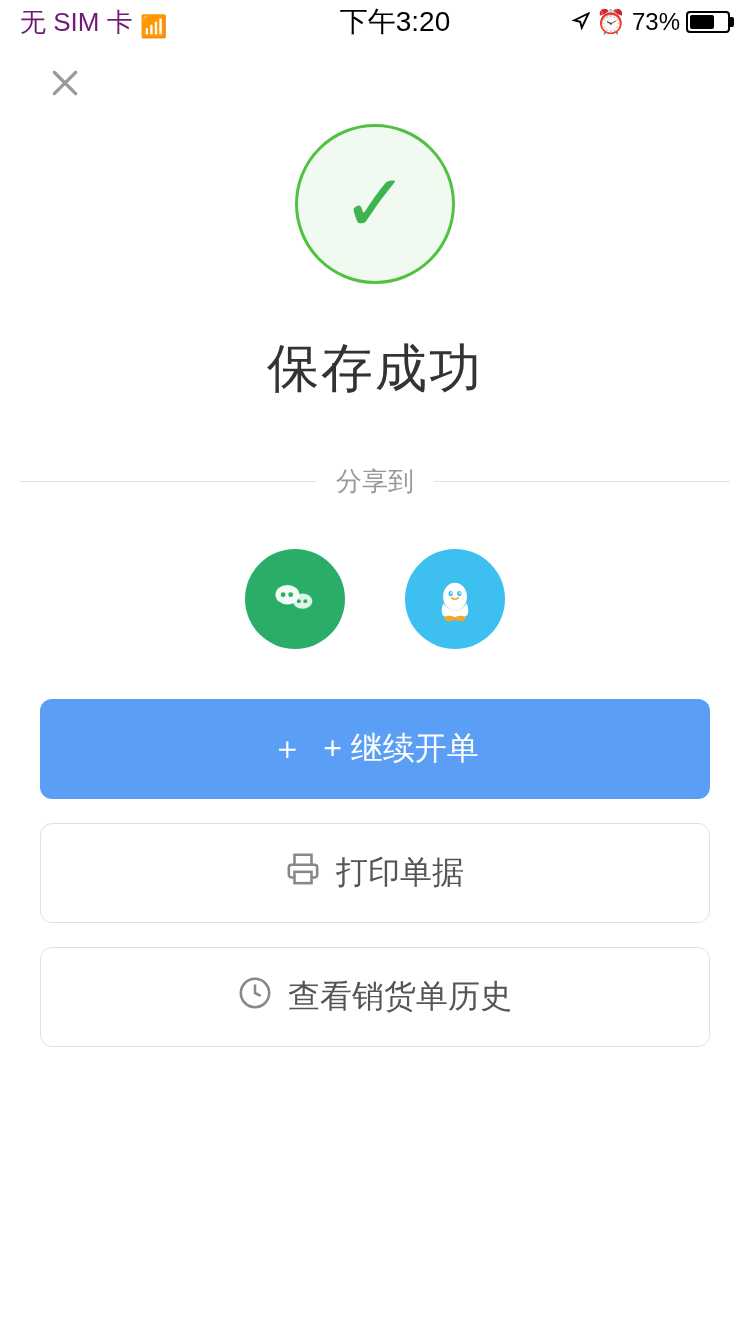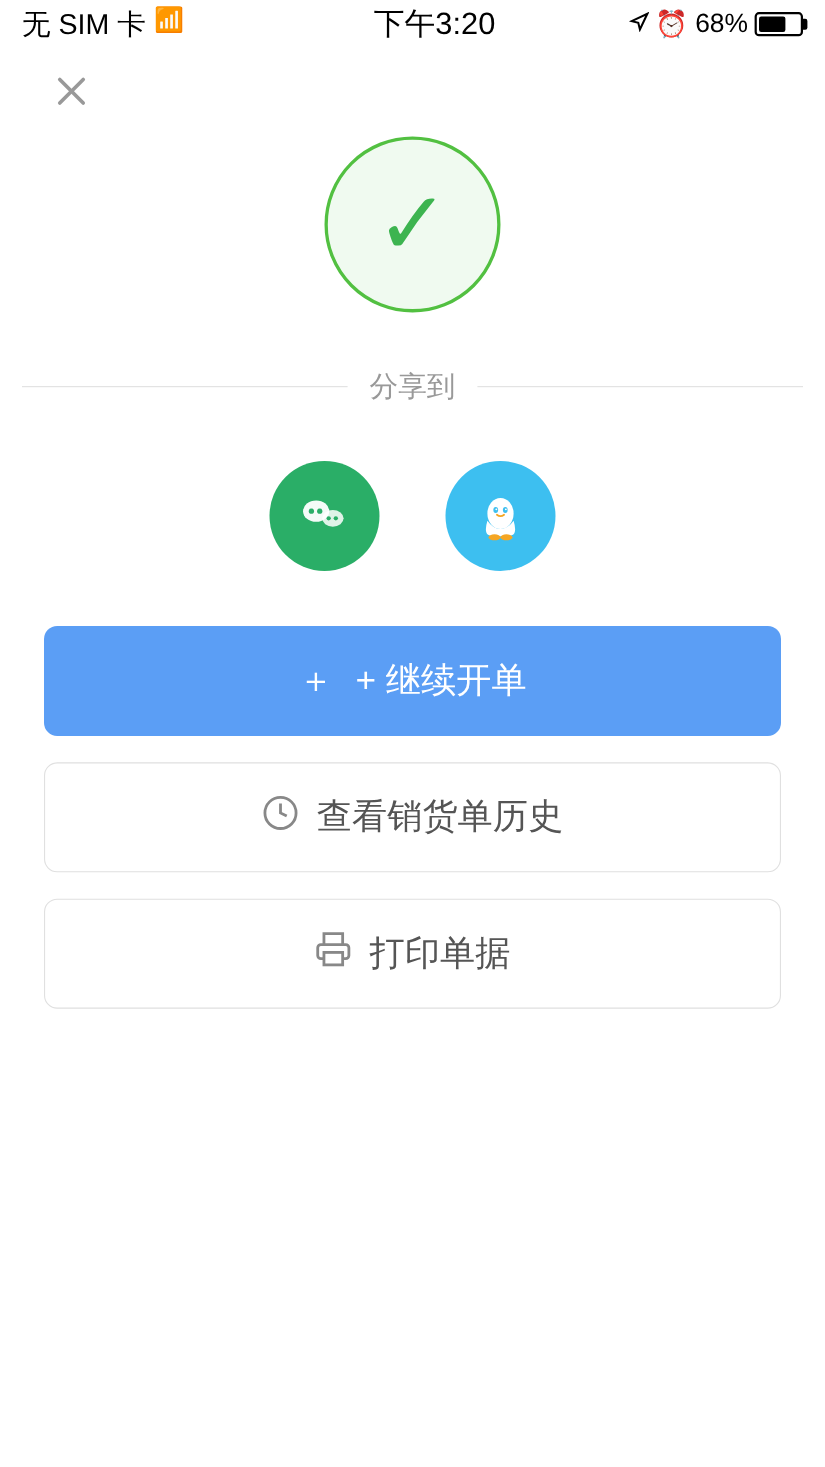--- a/index.html
+++ b/index.html
@@ -23,25 +23,25 @@
       height: 44px;
       display: flex;
       align-items: center;
       justify-content: space-between;
       padding: 0 20px;
       background: #fff;
     }
 
     .status-left {
       display: flex;
-      align-items: flex-start;
+      align-items: flex-end;
       gap: 8px;
       font-size: 26px;
       font-weight: 400;
-      color: #000000;
+      color: #701a75;
     }
 
     .status-center {
       font-size: 28px;
       font-weight: 500;
       color: #000;
       position: absolute;
       left: 50%;
       transform: translateX(-50%);
       margin-left: 20px;
@@ -245,40 +245,41 @@
     <span class="wifi-icon">📶</span>
   </div>
   <div class="status-center">下午3:20</div>
   <div class="status-right">
     <span>
       <svg width="18" height="18" viewBox="0 0 24 24" fill="none" stroke="#000" stroke-width="2.5">
           <polygon points="3 11 22 2 13 21 11 13 3 11"></polygon>
         </svg>
     </span>
     <span>⏰</span>
-    <span>68%</span>
+    <span>73%</span>
     <div class="battery-bar">
       <div class="battery-fill"></div>
     </div>
   </div>
 </div>
 
 <div class="close-btn">
   <svg class="close-icon-svg" viewBox="0 0 24 24" fill="none" stroke="#999" stroke-width="2.5" stroke-linecap="round">
     <line x1="4" y1="4" x2="20" y2="20"></line>
     <line x1="20" y1="4" x2="4" y2="20"></line>
   </svg>
 </div>
 
 <div class="main-content">
 
   <div class="success-circle">
     <span class="checkmark">✓</span>
   </div>
 
+  <div class="success-title">保存成功</div>
 
   <div class="share-section">
     <div class="share-divider">
       <span class="share-label">分享到</span>
     </div>
     <div class="share-icons">
 
       <button class="share-btn wechat-btn">
         <svg width="52" height="52" viewBox="0 0 48 48" fill="none">
           <ellipse cx="17" cy="20" rx="11" ry="9" fill="white" opacity="0.95"></ellipse>
@@ -315,33 +316,33 @@
   <div class="actions">
 
     <button class="action-btn action-btn-primary">
       <span class="btn-icon">＋</span>
       <span style="margin-left:4px">+ 继续开单</span>
     </button>
 
     <button class="action-btn action-btn-secondary">
       <span class="btn-icon">
         <svg width="34" height="34" viewBox="0 0 24 24" fill="none" stroke="#888" stroke-width="1.8">
+          <polyline points="6 9 6 2 18 2 18 9"></polyline>
+          <path d="M6 18H4a2 2 0 0 1-2-2v-5a2 2 0 0 1 2-2h16a2 2 0 0 1 2 2v5a2 2 0 0 1-2 2h-2"></path>
+          <rect x="6" y="14" width="12" height="8"></rect>
+        </svg>
+      </span>
+      <span>打印单据</span>
+    </button>
+
+    <button class="action-btn action-btn-secondary">
+      <span class="btn-icon">
+        <svg width="34" height="34" viewBox="0 0 24 24" fill="none" stroke="#888" stroke-width="1.8">
           <circle cx="12" cy="12" r="10"></circle>
           <polyline points="12 6 12 12 16 14"></polyline>
         </svg>
       </span>
       <span>查看销货单历史</span>
     </button>
 
-    <button class="action-btn action-btn-secondary">
-      <span class="btn-icon">
-        <svg width="34" height="34" viewBox="0 0 24 24" fill="none" stroke="#888" stroke-width="1.8">
-          <polyline points="6 9 6 2 18 2 18 9"></polyline>
-          <path d="M6 18H4a2 2 0 0 1-2-2v-5a2 2 0 0 1 2-2h16a2 2 0 0 1 2 2v5a2 2 0 0 1-2 2h-2"></path>
-          <rect x="6" y="14" width="12" height="8"></rect>
-        </svg>
-      </span>
-      <span>打印单据</span>
-    </button>
-
   </div>
 
 </div>
 
 </body></html>

